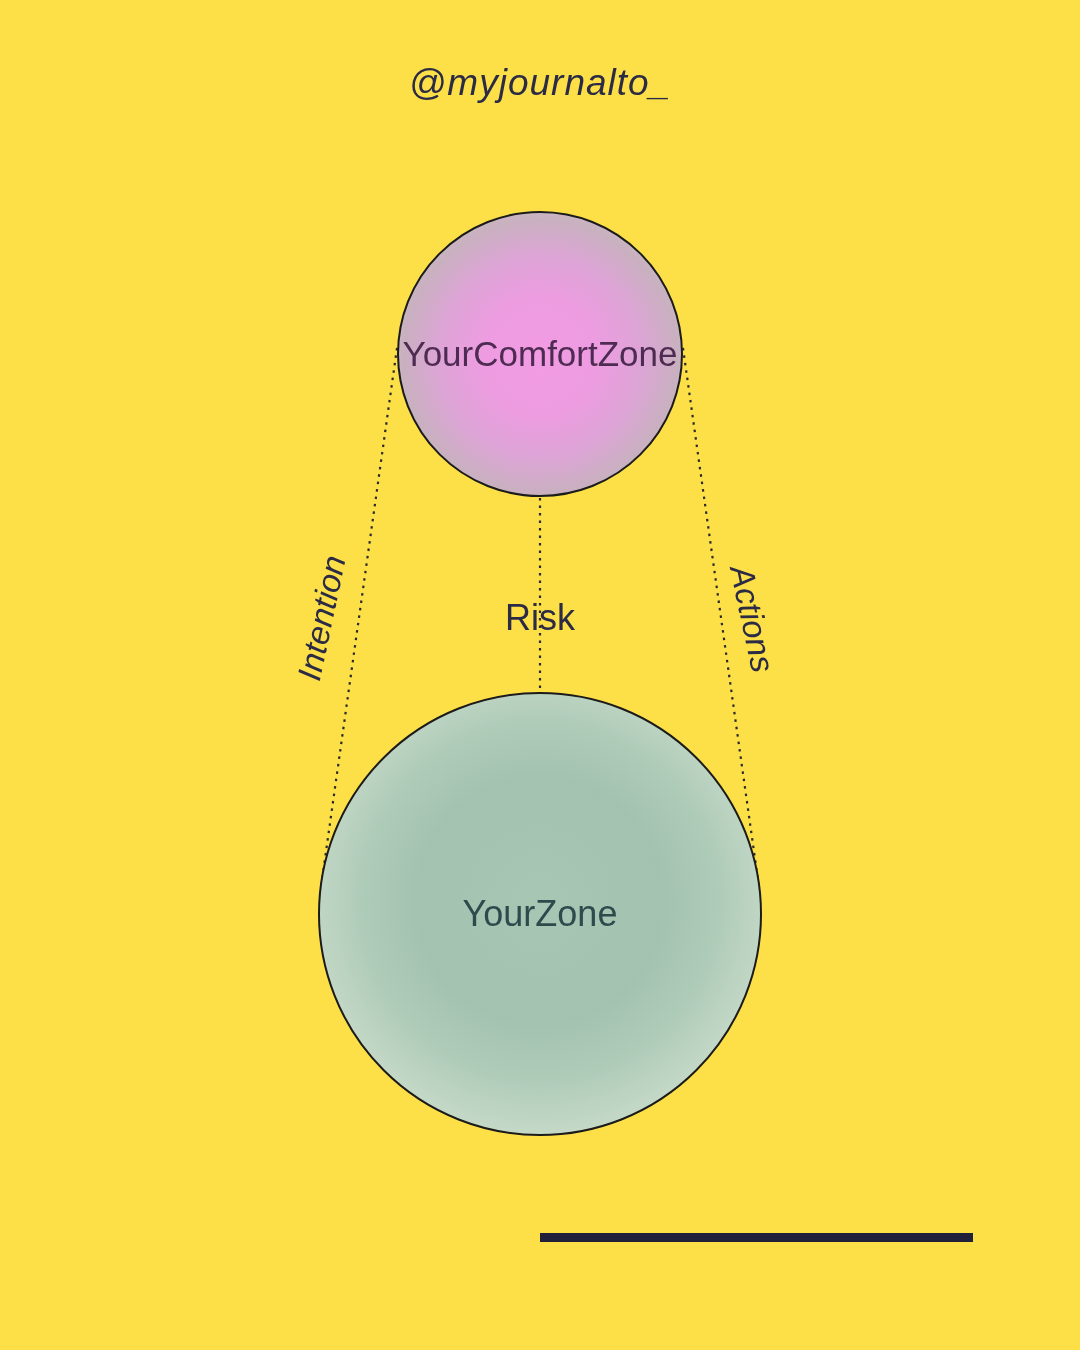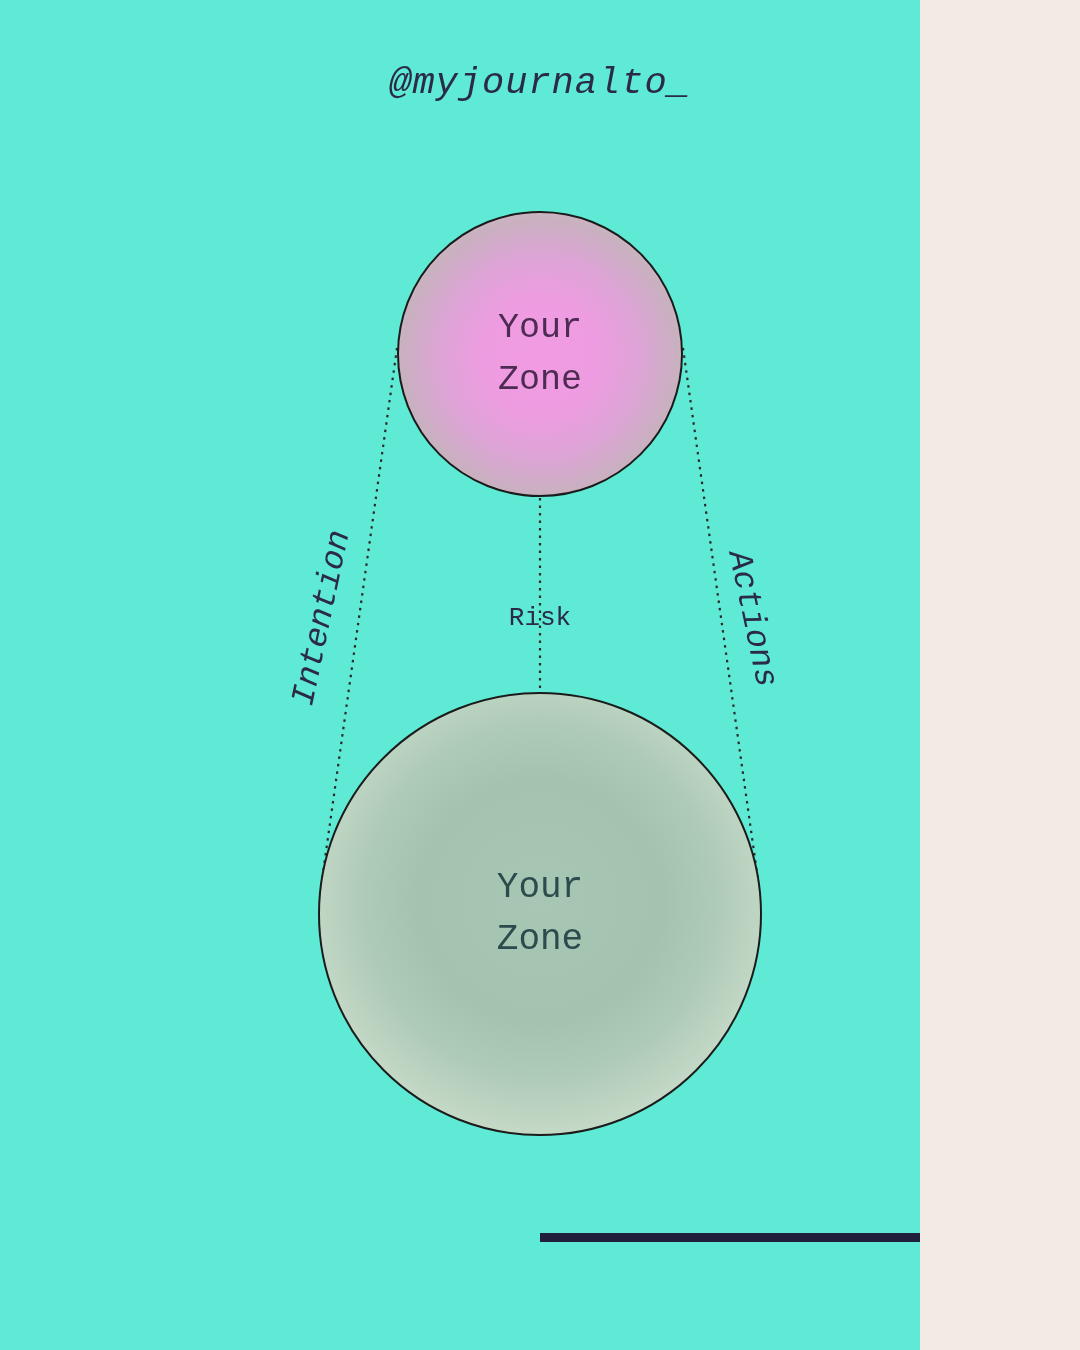--- a/index.html
+++ b/index.html
@@ -2,25 +2,25 @@
 <html><head>
 <meta charset="utf-8">
 <style>
   html, body {
     margin: 0;
     padding: 0;
     background: #f2eae4;
   }
   .canvas {
     position: relative;
-    width: 920px;
+    width: 1080px;
     height: 1350px;
-    background: #5eead4;
+    background: #fde047;
     overflow: hidden;
-    font-family: Liberation Mono, monospace;
+    font-family: Liberation Sans, sans-serif;
   }
   .handle {
     position: absolute;
     top: 62px;
     left: 0;
     width: 1080px;
     text-align: center;
     font-style: italic;
     font-size: 37px;
     letter-spacing: 1px;
@@ -32,21 +32,21 @@
     top: 0;
     width: 1080px;
     height: 1350px;
   }
   .zone-circle {
     position: absolute;
     box-sizing: border-box;
     border: 2px solid #1b1b1b;
     border-radius: 50%;
     display: flex;
-    flex-direction: column;
+    flex-direction: row;
     align-items: center;
     justify-content: center;
     text-align: center;
   }
   .zone-comfort {
     left: 397px;
     top: 211px;
     width: 286px;
     height: 286px;
     background: radial-gradient(circle at 50% 51%,
@@ -78,21 +78,21 @@
   .label-intention {
     left: 322px;
     top: 618px;
     transform: translate(-50%, -50%) rotate(-78deg);
     font-style: italic;
   }
   .label-risk {
     left: 540px;
     top: 618px;
     transform: translate(-50%, -50%);
-    font-size: 26px;
+    font-size: 36px;
   }
   .label-actions {
     left: 752px;
     top: 619px;
     transform: translate(-50%, -50%) rotate(78deg);
     font-style: italic;
   }
   .footer-divider {
     position: absolute;
     left: 540px;
@@ -110,20 +110,21 @@
   <div class="handle">@myjournalto_</div>
 
   <svg class="connectors" viewBox="0 0 1080 1350" xmlns="http://www.w3.org/2000/svg">
     <line x1="397" y1="348" x2="322" y2="880" stroke="#2a2a2a" stroke-width="2.2" stroke-dasharray="2.5 5"></line>
     <line x1="540" y1="498" x2="540" y2="691" stroke="#2a2a2a" stroke-width="2.2" stroke-dasharray="2.5 5"></line>
     <line x1="683" y1="348" x2="758" y2="880" stroke="#2a2a2a" stroke-width="2.2" stroke-dasharray="2.5 5"></line>
   </svg>
 
   <div class="zone-circle zone-comfort">
     <span class="zone-line">Your</span>
+    <span class="zone-line">Comfort</span>
     <span class="zone-line">Zone</span>
   </div>
 
   <div class="zone-circle zone-growth">
     <span class="zone-line">Your</span>
     <span class="zone-line">Zone</span>
   </div>
 
   <div class="connector-label label-intention">Intention</div>
 

